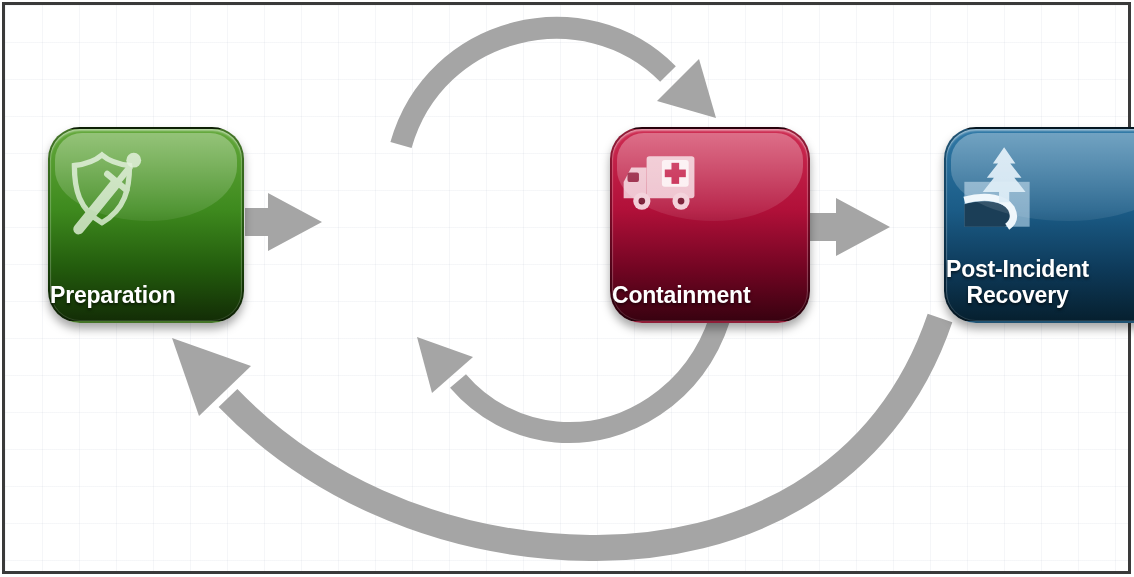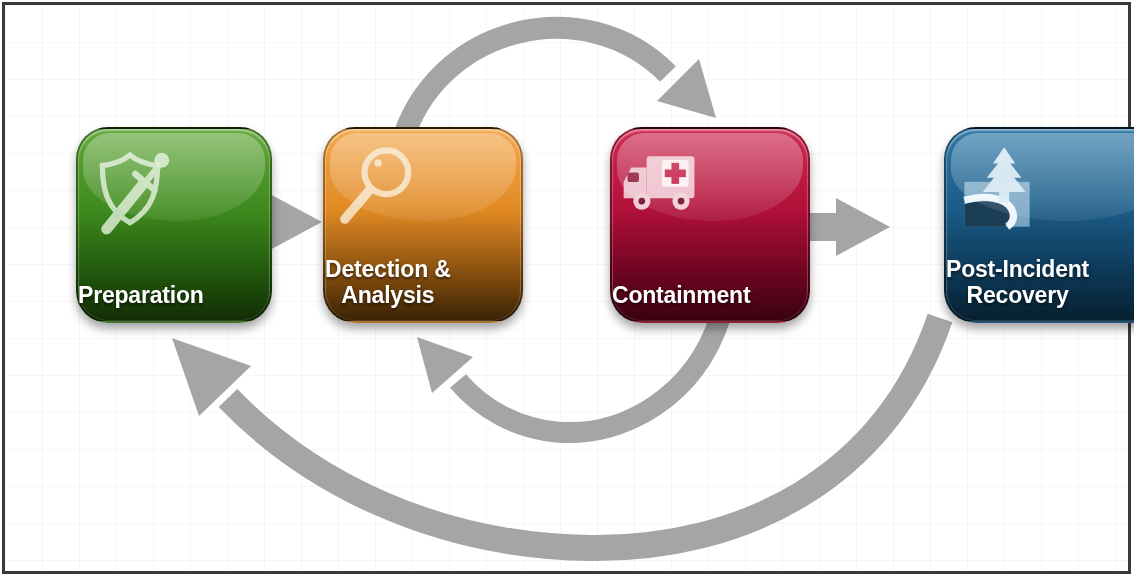--- a/index.html
+++ b/index.html
@@ -67,52 +67,37 @@
       <path d="M 720 318 C 695 395, 625 438, 556 432 C 516 428, 482 409, 458 381" fill="none" stroke="#a5a5a5" stroke-width="21"></path>
       <polygon fill="#a5a5a5" points="417,337 473,357 432,393"></polygon>
     </g>
 
     <g>
       <path d="M 940 318 C 885 480, 740 550, 590 548 C 430 546, 305 478, 228 398" fill="none" stroke="#a5a5a5" stroke-width="26"></path>
       <polygon fill="#a5a5a5" points="172,338 251,366 199,416"></polygon>
     </g>
   </svg>
 
-  <div class="stage" style="left: 48px; width: 196px; margin-left: 28px; --c1: #63a83a; --c2: #3e8a1e; --c3: #235c0d; --c4: #132d06;">
+  <div class="stage" style="left: 48px; width: 196px; --c1: #63a83a; --c2: #3e8a1e; --c3: #235c0d; --c4: #132d06;">
     <div class="icon-wrap">
       <svg width="106" height="106" viewBox="0 0 100 100">
         <g stroke="#d9ecd0" opacity="0.85" fill="none">
           <path d="M49 15 C42 21 31 24 23 25 C23 47 27 66 49 79 C71 66 75 47 75 25 C67 24 56 21 49 15 Z" stroke-width="5"></path>
           <line x1="27" y1="85" x2="61" y2="43" stroke-width="10" stroke-linecap="round"></line>
           <line x1="66" y1="38" x2="75" y2="27" stroke-width="6" stroke-linecap="round"></line>
           <line x1="54" y1="33" x2="72" y2="48" stroke-width="6" stroke-linecap="round"></line>
         </g>
         <circle cx="79" cy="20" r="7" fill="#d9ecd0" opacity="0.85"></circle>
       </svg>
     </div>
     <div class="stage-label">
       <span>Preparation</span>
     </div>
   </div>
 
-  <div class="stage" style="left: 323px; width: 200px; --c1: #f3a84d; --c2: #e18a24; --c3: #8f5410; --c4: #392205;">
-    <div class="icon-wrap">
-      <svg width="104" height="104" viewBox="0 0 100 100">
-        <g stroke="#f6e3c3" opacity="0.9" fill="none">
-          <circle cx="59" cy="32" r="21" stroke-width="6"></circle>
-          <line x1="43" y1="49" x2="19" y2="77" stroke-width="9" stroke-linecap="round"></line>
-        </g>
-        <circle cx="51" cy="23" r="3.5" fill="#f6e3c3" opacity="0.9"></circle>
-      </svg>
-    </div>
-    <div class="stage-label">
-      <span>Detection &amp;</span>
-      <span>Analysis</span>
-    </div>
-  </div>
 
   <div class="stage" style="left: 610px; width: 200px; --c1: #ce2b51; --c2: #b11039; --c3: #740523; --c4: #380210;">
     <div class="icon-wrap" style="padding-top:8px;">
       <svg width="96" height="88" viewBox="0 0 100 92">
         <g fill="#f2ccd6" opacity="0.92">
           <rect x="36" y="20" width="50" height="44" rx="3"></rect>
           <path d="M36 32 L20 32 L12 47 L12 64 L36 64 Z"></path>
         </g>
         <rect x="16" y="37" width="12" height="10" rx="2" fill="#8c0a2c"></rect>
         <rect x="52" y="24" width="28" height="28" rx="3" fill="#fbeef1"></rect>

